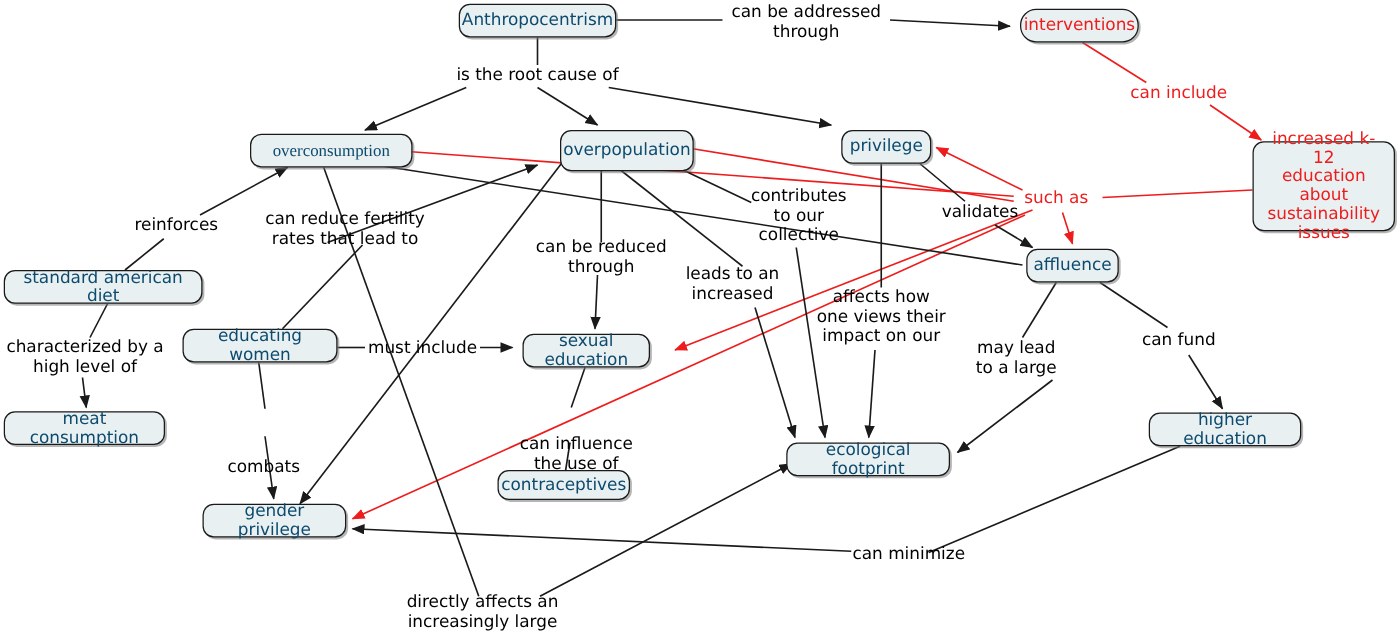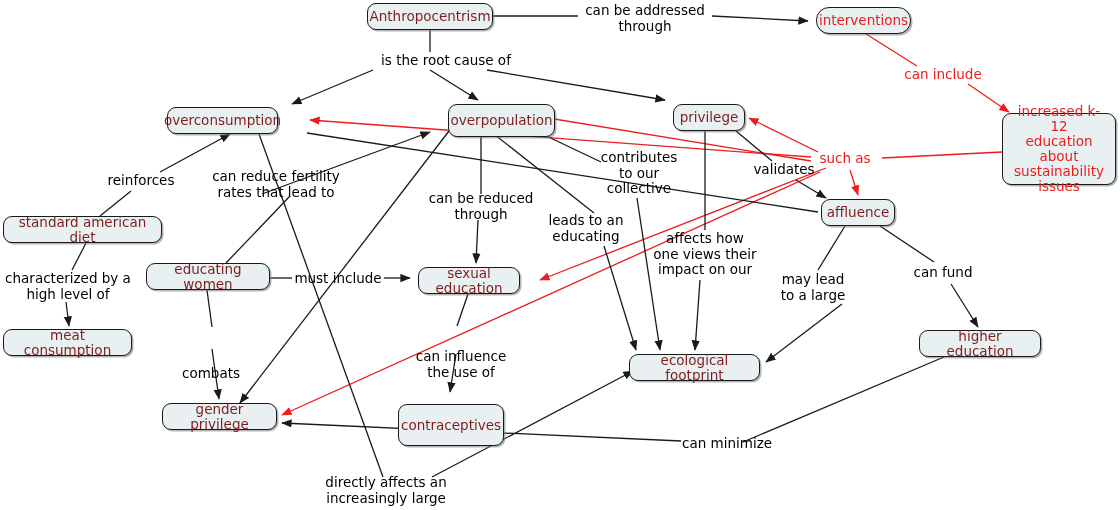--- a/index.html
+++ b/index.html
@@ -25,21 +25,21 @@
     width: 1120px;
     height: 510px;
     pointer-events: none;
   }
   .node {
     position: absolute;
     box-sizing: border-box;
     background: #e9f0f1;
     border: 1.2px solid #1a1a1a;
     border-radius: 9px;
-    color: #7f1d1d;
+    color: #0c4a6e;
     font-size: 13.5px;
     line-height: 15px;
     text-align: center;
     display: flex;
     align-items: center;
     justify-content: center;
     padding: 2px 8px;
     box-shadow: 1.5px 1.5px 0 rgba(120,120,120,0.55);
     white-space: pre-line;
   }
@@ -125,50 +125,50 @@
       </g>
   </svg>
 
   <div id="node-layer">
       <div class="node" style="left: 367px; top: 3px; width: 126px; height: 27px;">Anthropocentrism</div>
       <div class="node red" style="left: 816px; top: 7px; width: 95px; height: 27px; border-radius: 13px;">interventions</div>
       <div class="node red" style="left: 1002px; top: 113px; width: 114px; height: 72px;">increased k-12
 education about
 sustainability
 issues</div>
-      <div class="node" style="left: 167px; top: 107px; width: 111px; height: 27px;">overconsumption</div>
+      <div class="node" style="left: 200px; top: 107px; width: 130px; height: 27px; font-family: Liberation Serif, serif;">overconsumption</div>
       <div class="node" style="left: 432px; top: 104px; width: 107px; height: 33px; margin-left: 16px;">overpopulation</div>
       <div class="node" style="left: 673px; top: 104px; width: 72px; height: 27px;">privilege</div>
       <div class="node" style="left: 821px; top: 199px; width: 74px; height: 27px;">affluence</div>
       <div class="node" style="left: 3px; top: 216px; width: 159px; height: 27px;">standard american diet</div>
       <div class="node" style="left: 146px; top: 263px; width: 124px; height: 27px;">educating women</div>
       <div class="node" style="left: 418px; top: 267px; width: 102px; height: 27px;">sexual education</div>
       <div class="node" style="left: 3px; top: 329px; width: 129px; height: 27px;">meat consumption</div>
       <div class="node" style="left: 629px; top: 354px; width: 131px; height: 27px;">ecological footprint</div>
       <div class="node" style="left: 919px; top: 330px; width: 122px; height: 27px;">higher education</div>
       <div class="node" style="left: 162px; top: 403px; width: 115px; height: 27px;">gender privilege</div>
-      <div class="node" style="left: 398px; top: 404px; width: 106px; height: 42px;">contraceptives</div>
+      <div class="node" style="left: 398px; top: 376px; width: 106px; height: 24px;">contraceptives</div>
     </div>
   <div id="label-layer">
       <div class="lbl" style="left: 645px; top: 18px;">can be addressed
 through</div>
-      <div class="lbl" style="left: 446px; top: 61px; text-align: center;">is the root cause of</div>
+      <div class="lbl" style="left: 430px; top: 61px; text-align: center;">is the root cause of</div>
       <div class="lbl red" style="left: 943px; top: 75px;">can include</div>
       <div class="lbl red" style="left: 845px; top: 159px;">such as</div>
       <div class="lbl" style="left: 639px; top: 173px;">contributes
 to our
 collective</div>
       <div class="lbl" style="left: 784px; top: 170px;">validates</div>
       <div class="lbl" style="left: 141px; top: 181px;">reinforces</div>
       <div class="lbl" style="left: 276px; top: 184px;">can reduce fertility
 rates that lead to</div>
       <div class="lbl" style="left: 481px; top: 206px;">can be reduced
 through</div>
       <div class="lbl" style="left: 586px; top: 228px;">leads to an
-educating</div>
+increased</div>
       <div class="lbl" style="left: 705px; top: 254px;">affects how
 one views their
 impact on our</div>
       <div class="lbl" style="left: 68px; top: 286px;">characterized by a
 high level of</div>
       <div class="lbl" style="left: 338px; top: 279px;">must include</div>
       <div class="lbl" style="left: 813px; top: 287px;">may lead
 to a large</div>
       <div class="lbl" style="left: 943px; top: 273px;">can fund</div>
       <div class="lbl" style="left: 211px; top: 337px; margin-top: 37px;">combats</div>

